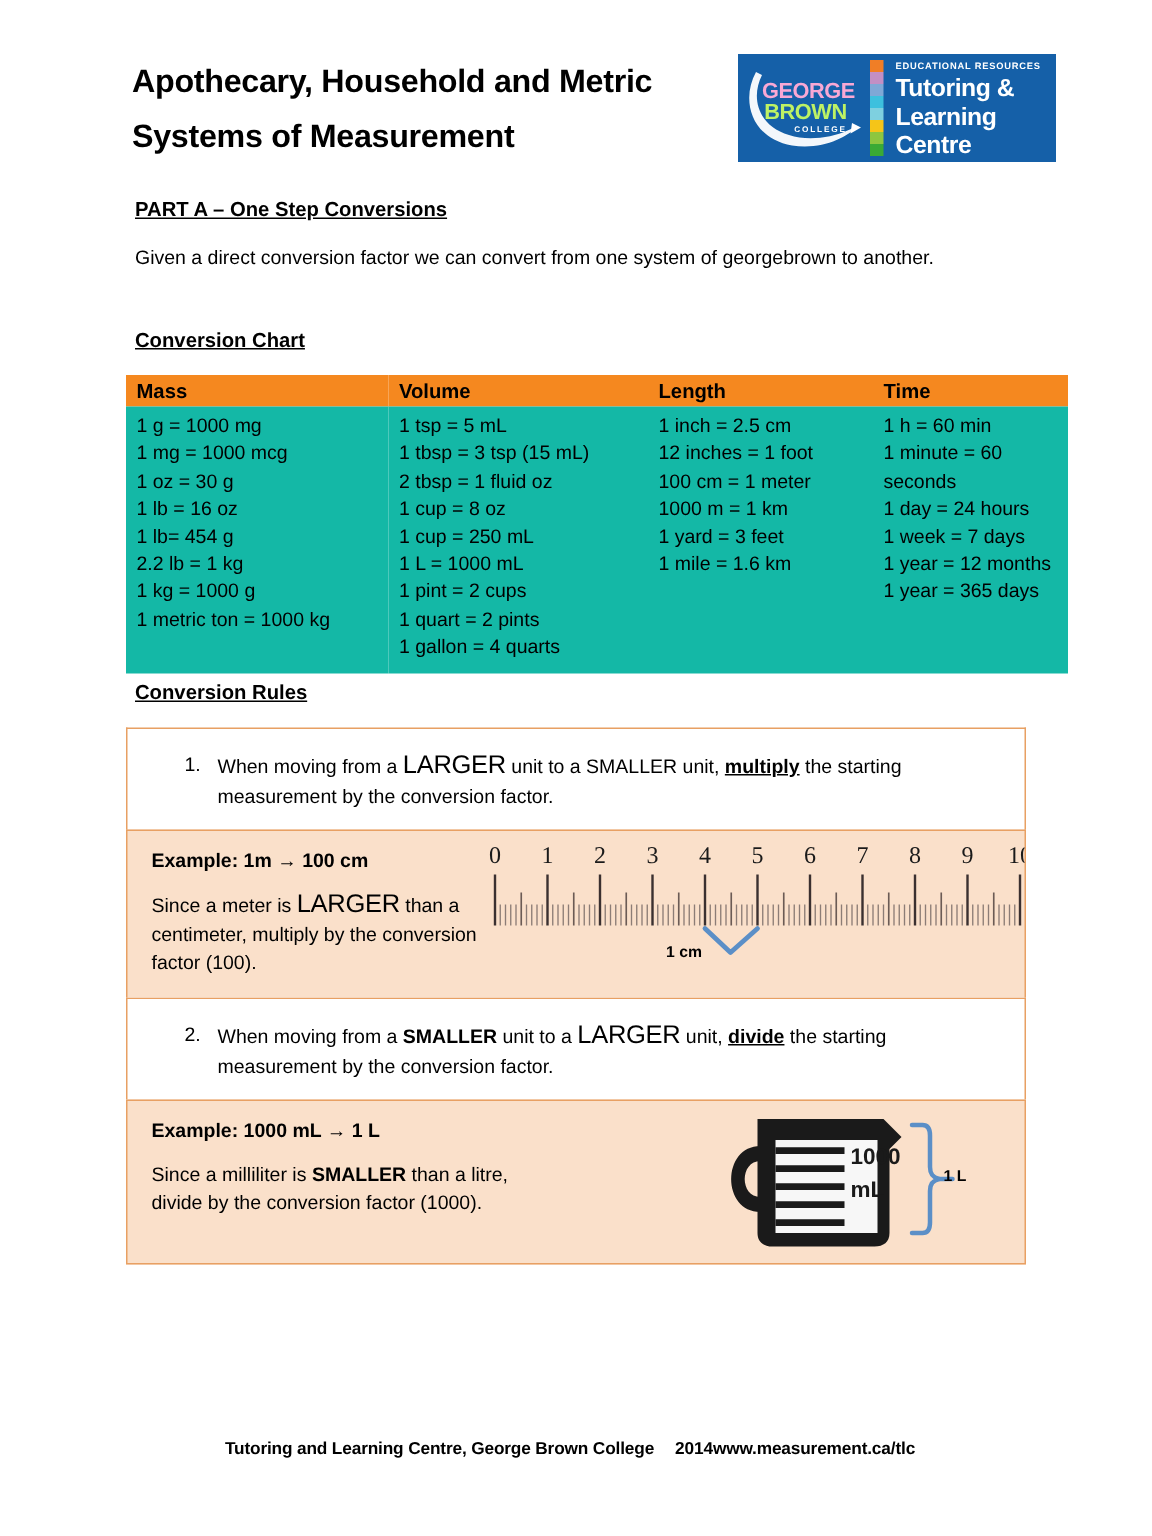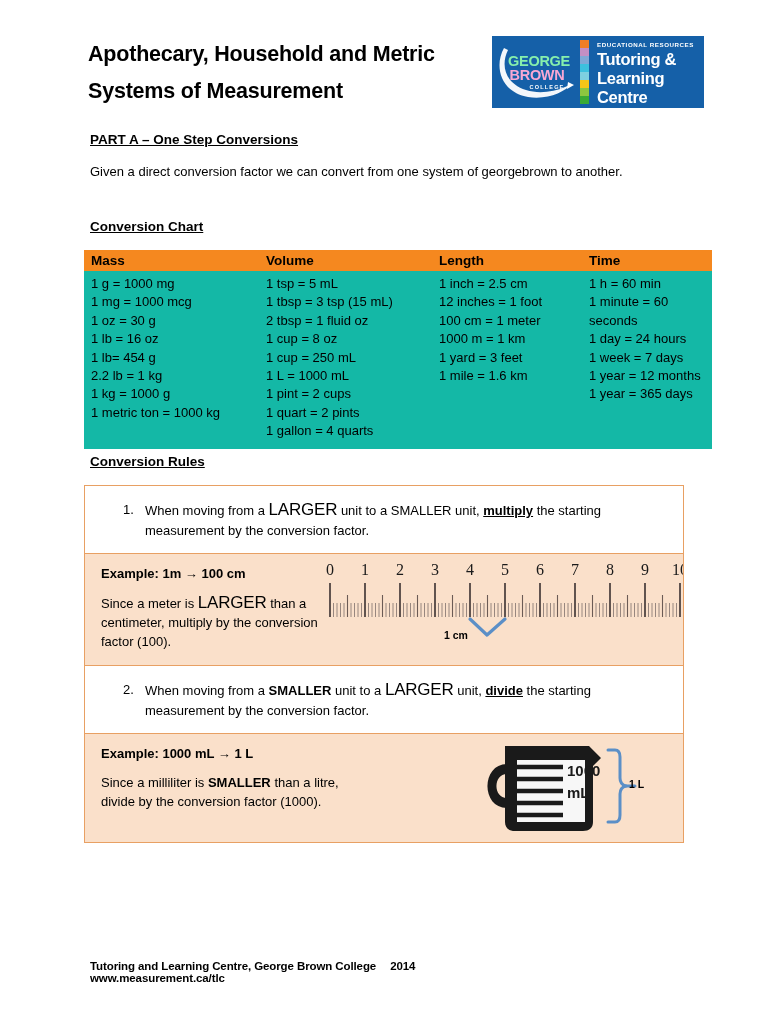--- a/index.html
+++ b/index.html
@@ -61,31 +61,31 @@
     align-items: center;
     justify-content: center;
   }
   .logo-swoosh {
     position: absolute;
     left: 2px; top: 6px;
     width: 84px; height: 60px;
   }
   .logo-george {
     position: relative;
-    color: #86efac;
+    color: #f9a8d4;
     font-size: 14.5px;
     font-weight: bold;
     letter-spacing: -0.3px;
     line-height: 14px;
     z-index: 2;
     margin-left: 6px;
   }
   .logo-brown {
     position: relative;
-    color: #f9a8d4;
+    color: #bef264;
     font-size: 14.5px;
     font-weight: bold;
     letter-spacing: -0.3px;
     line-height: 15px;
     z-index: 2;
     margin-left: 2px;
   }
   .logo-college {
     position: relative;
     color: #ffffff;
@@ -263,21 +263,21 @@
     font-size: 10.5px;
     font-weight: bold;
   }
 
   
   .footer {
     position: absolute;
     left: 90px; top: 960px;
     width: 580px;
     display: flex;
-    flex-direction: column;
+    flex-direction: row;
     justify-content: center;
   }
   .footer-left, .footer-right {
     font-size: 11.5px;
     font-weight: bold;
     letter-spacing: -0.1px;
   }
   .footer-year { margin-left: 14px; }
 </style>
 </head>

